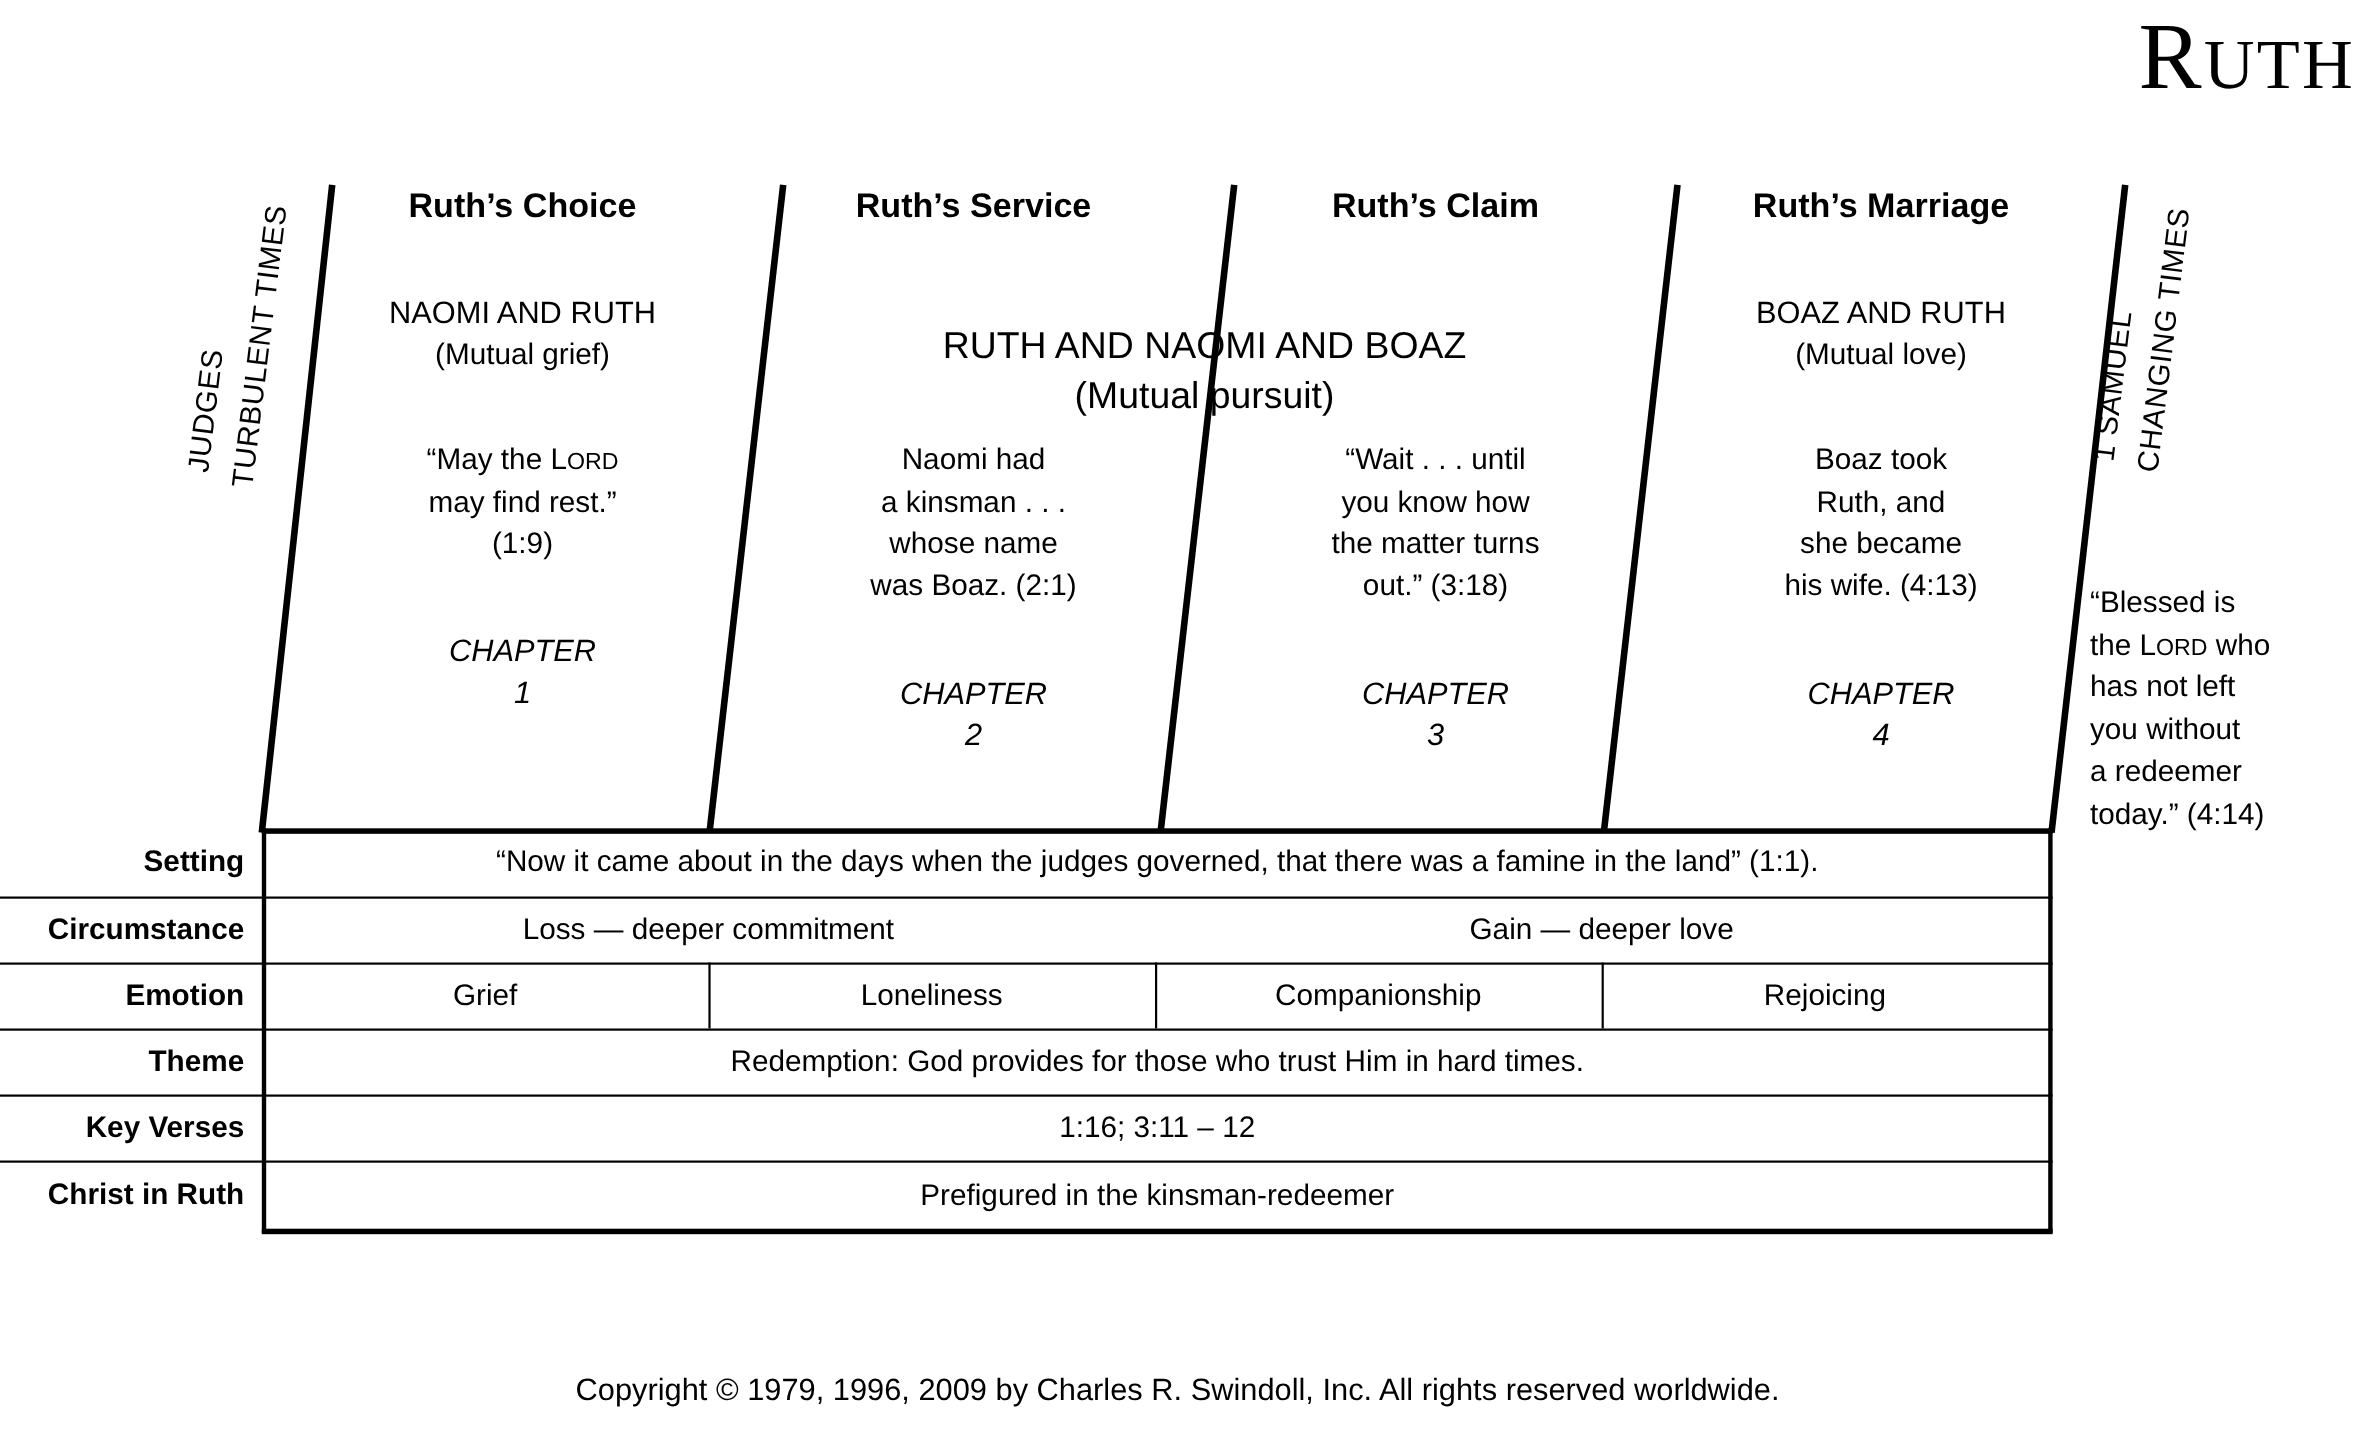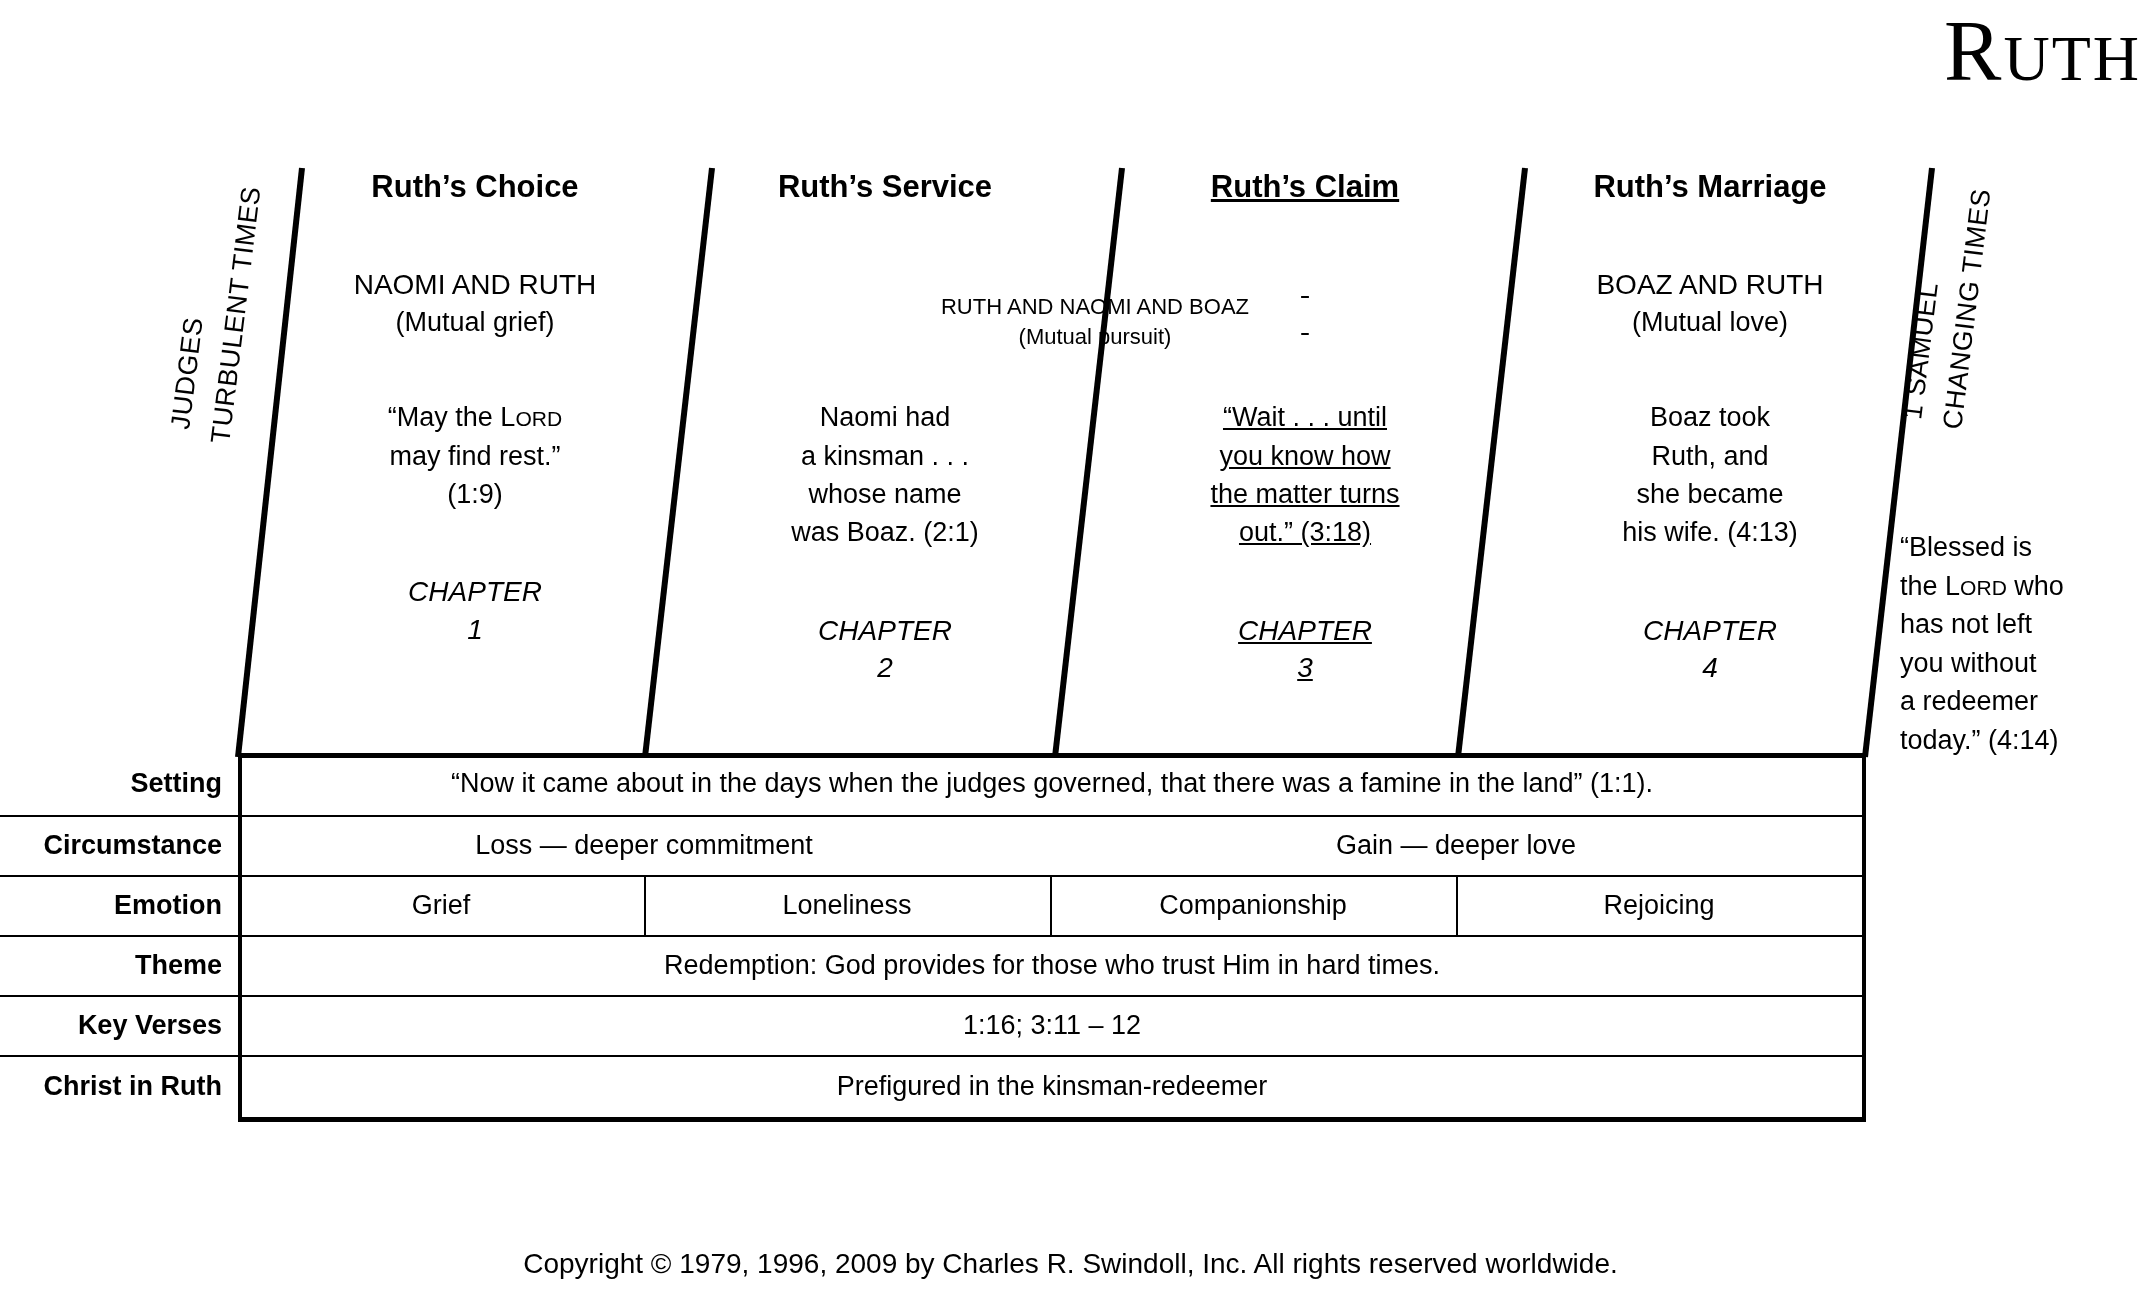--- a/index.html
+++ b/index.html
@@ -104,31 +104,31 @@
   .col .col-chapter {
     font-size: 28px;
     font-style: italic;
     margin-top: 60px;
     line-height: 1.35;
   }
   .smallcaps-word .sm { font-size: 0.78em; }
 
   #col1 { left: 310px; width: 330px; }
   #col2 { left: 720px; width: 330px; }
-  #col3 { left: 1140px; width: 330px; text-decoration: underline; }
+  #col3 { left: 1140px; width: 330px; }
   #col4 { left: 1545px; width: 330px; }
 
   
   #people-merged {
     position: absolute;
     left: 750px;
     top: 292px;
     width: 690px;
     text-align: center;
-    font-size: 22px;
+    font-size: 34px;
     line-height: 1.35;
   }
 
   
   #blessing {
     position: absolute;
     left: 1900px;
     top: 528px;
     width: 235px;
     font-size: 27px;

